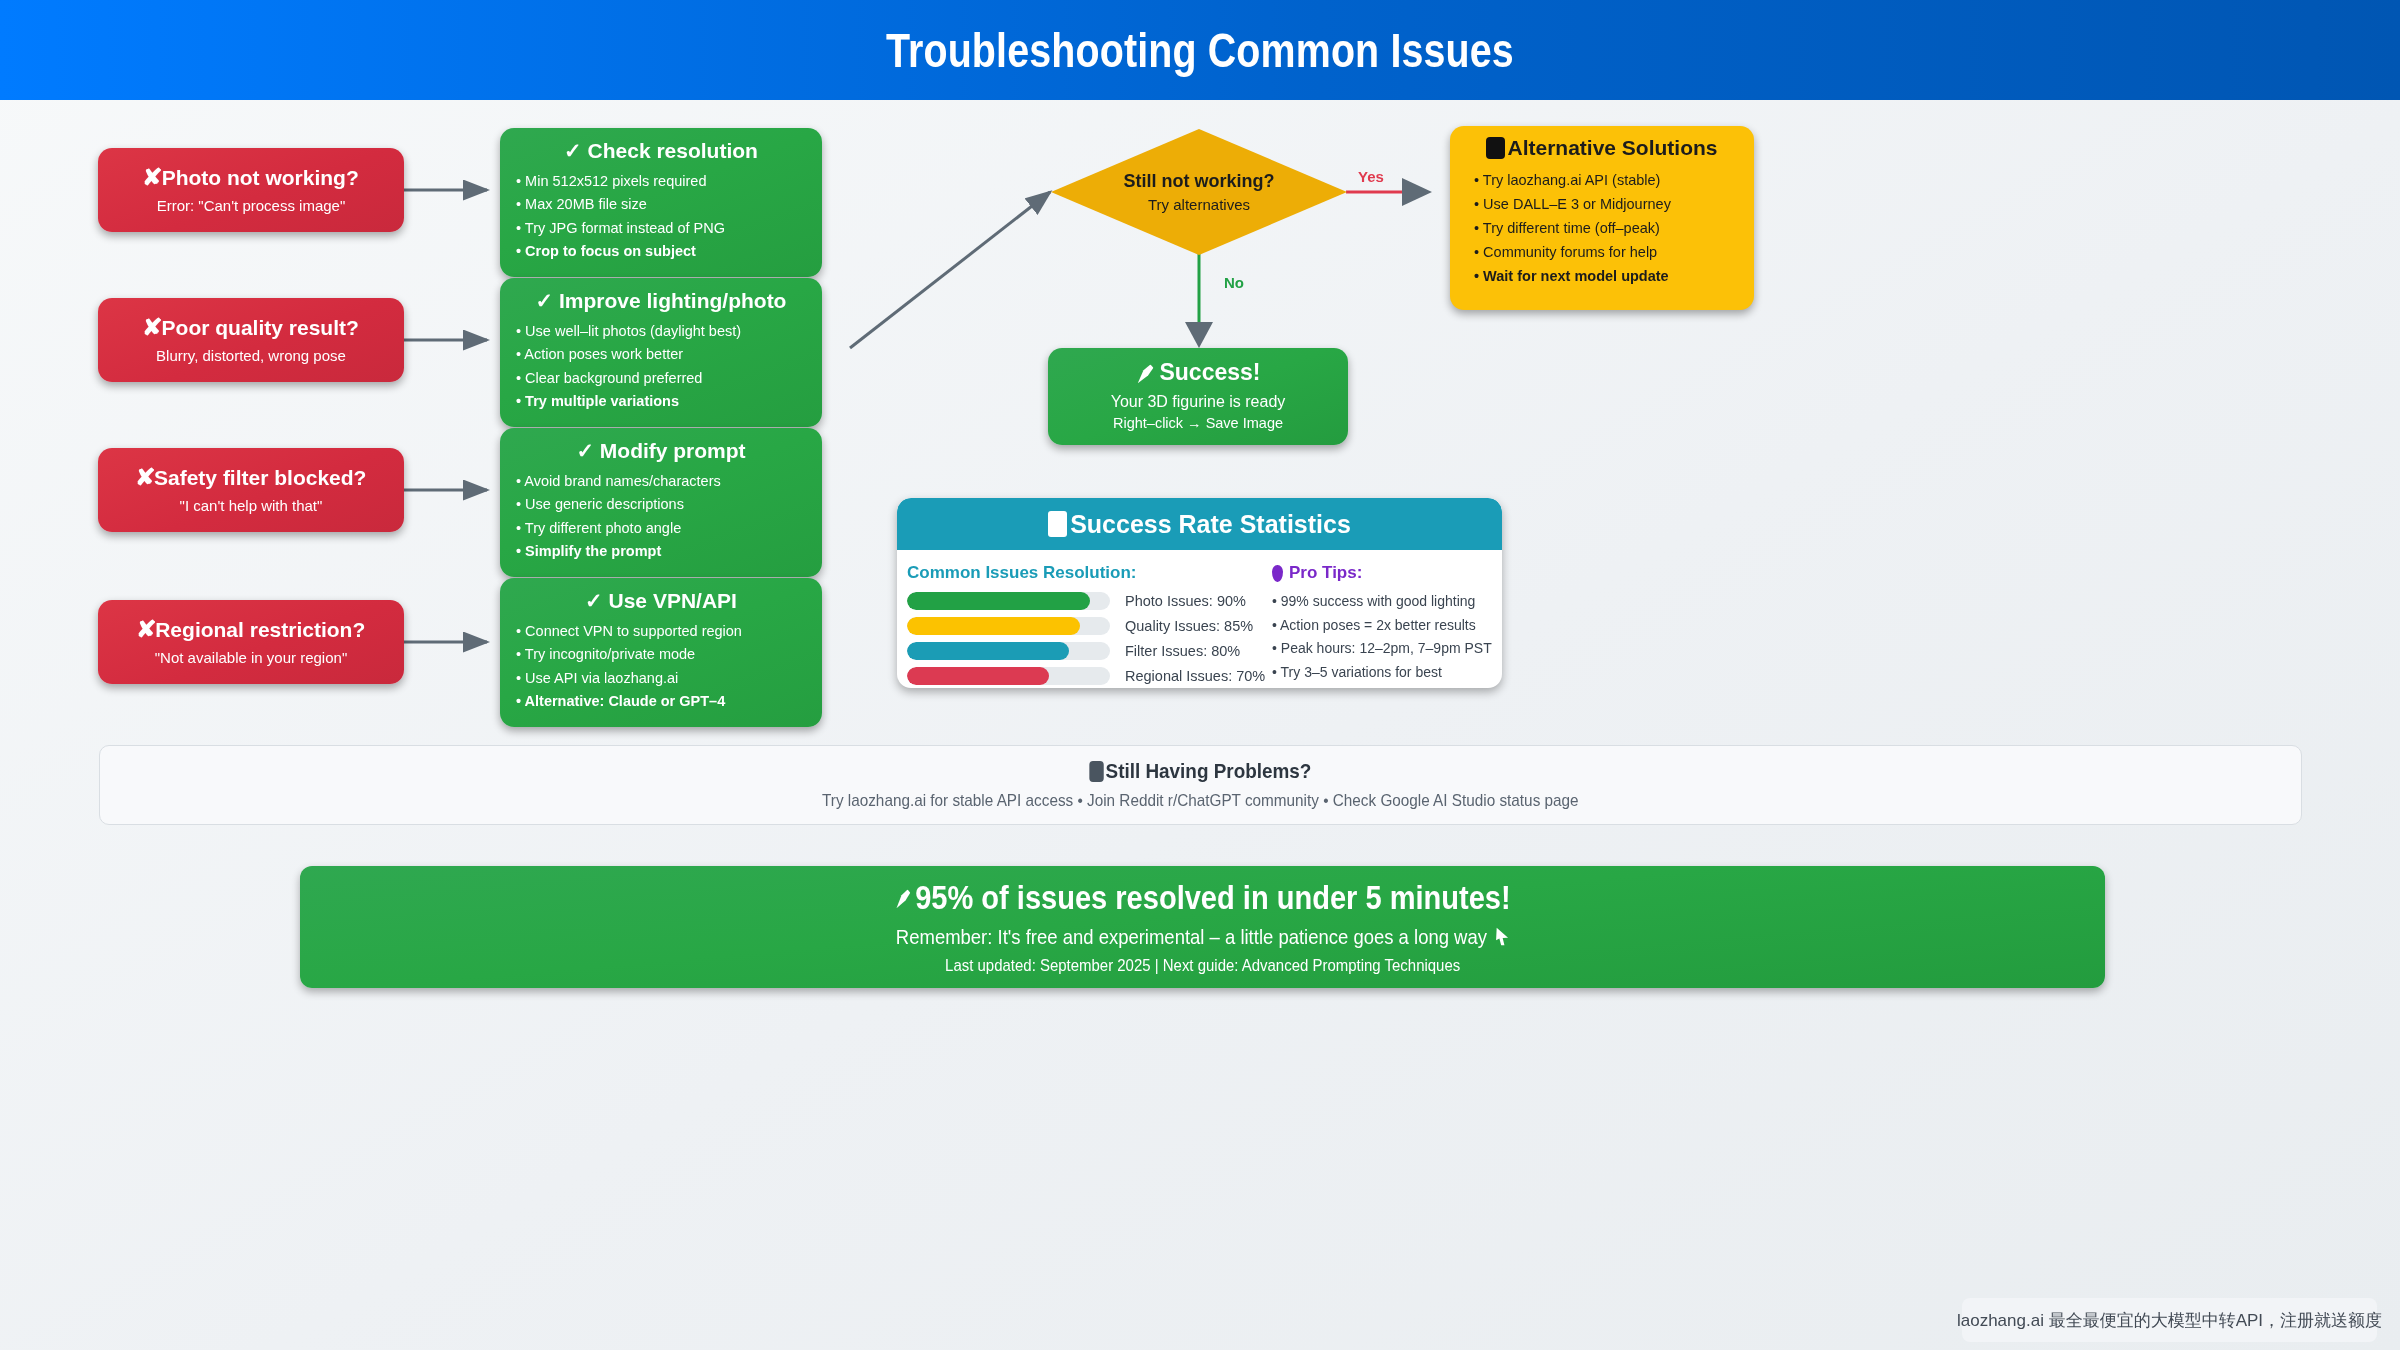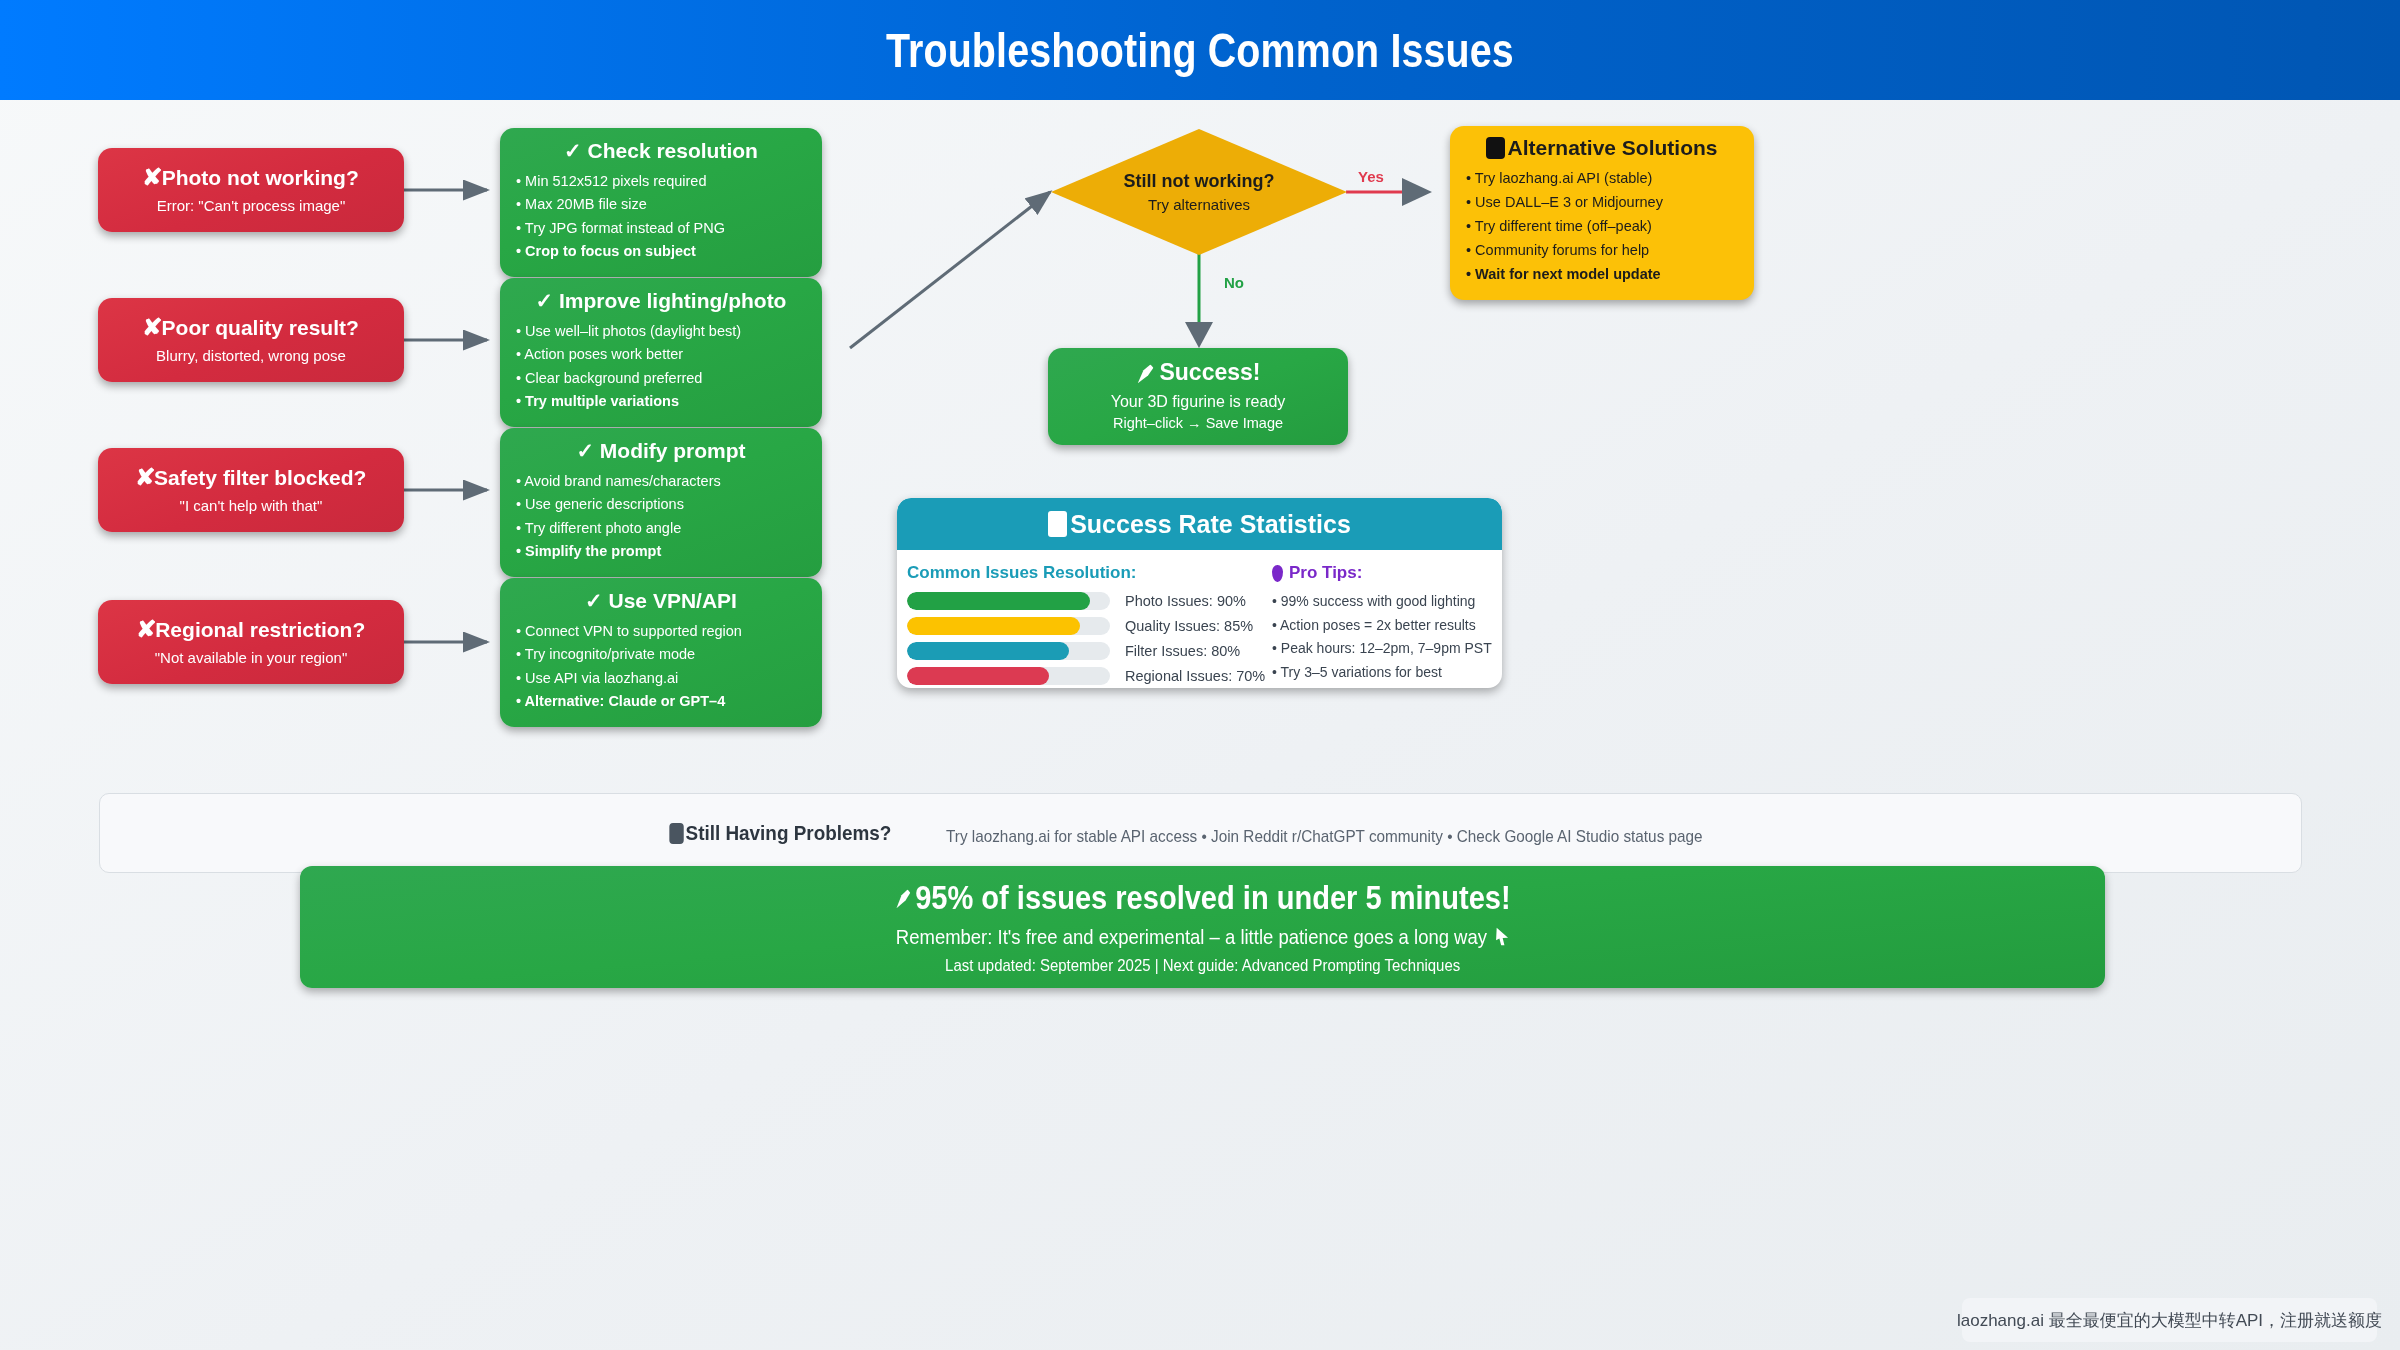--- a/index.html
+++ b/index.html
@@ -162,21 +162,21 @@
     font-weight: 700;
     text-align: center;
     margin-bottom: 6px;
     display: flex;
     align-items: center;
     justify-content: center;
     white-space: nowrap;
   }
   .alternatives ul {
     list-style: none;
-    margin: 0;
+    margin: 8px;
     padding: 0;
   }
   .alternatives li {
     font-size: 14.5px;
     line-height: 1.66;
     white-space: nowrap;
   }
   .alternatives li::before { content: "• "; }
   .alternatives li.bold { font-weight: 700; }
 
@@ -339,24 +339,23 @@
     position: absolute;
     left: 99px;
     top: 745px;
     width: 2203px;
     height: 80px;
     background: #f8f9fb;
     border: 1px solid #d9dee3;
     border-radius: 10px;
     box-sizing: border-box;
     display: flex;
-    flex-direction: row;
-    align-items: center;
-    justify-content: center;
-    margin-top: 48px;
+    flex-direction: column;
+    align-items: center;
+    justify-content: center;
   }
   .helpband .hb1 {
     font-size: 21px;
     font-weight: 700;
     color: #2d3640;
     display: flex;
     align-items: center;
     font-family: "Liberation Sans Narrow", "Liberation Sans", sans-serif;
     transform: scaleX(0.9);
     white-space: nowrap;

